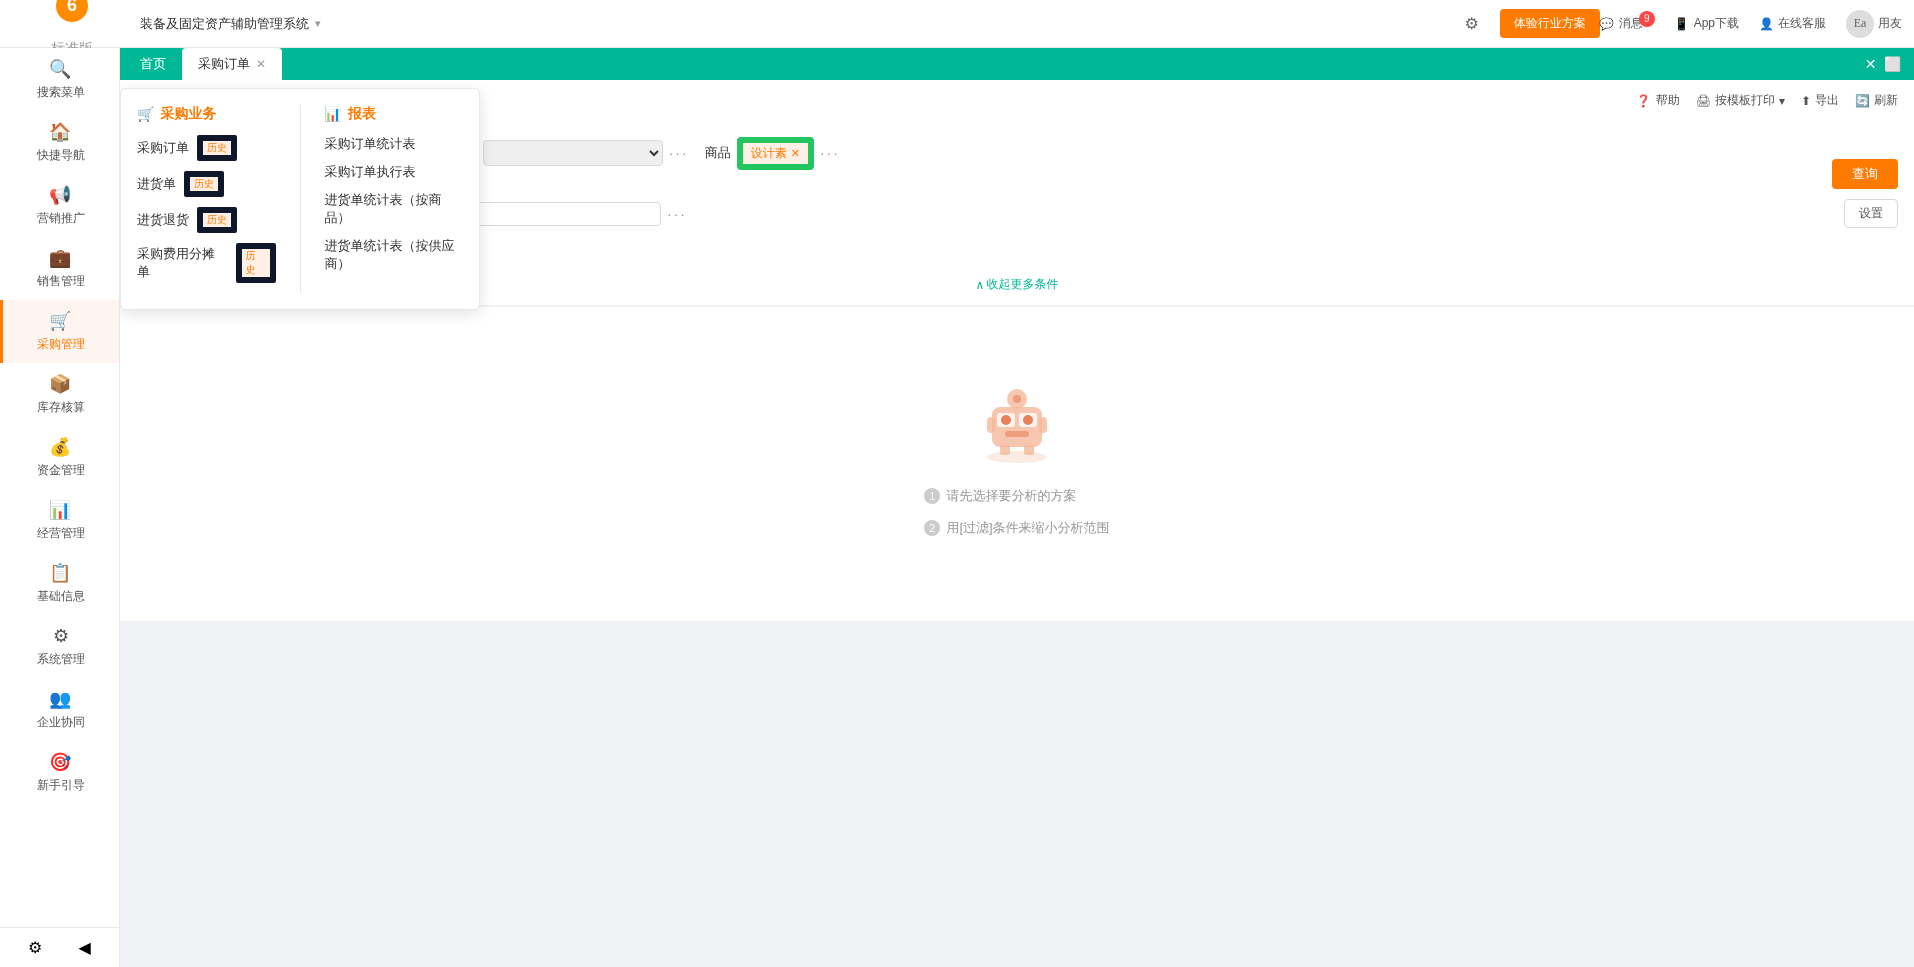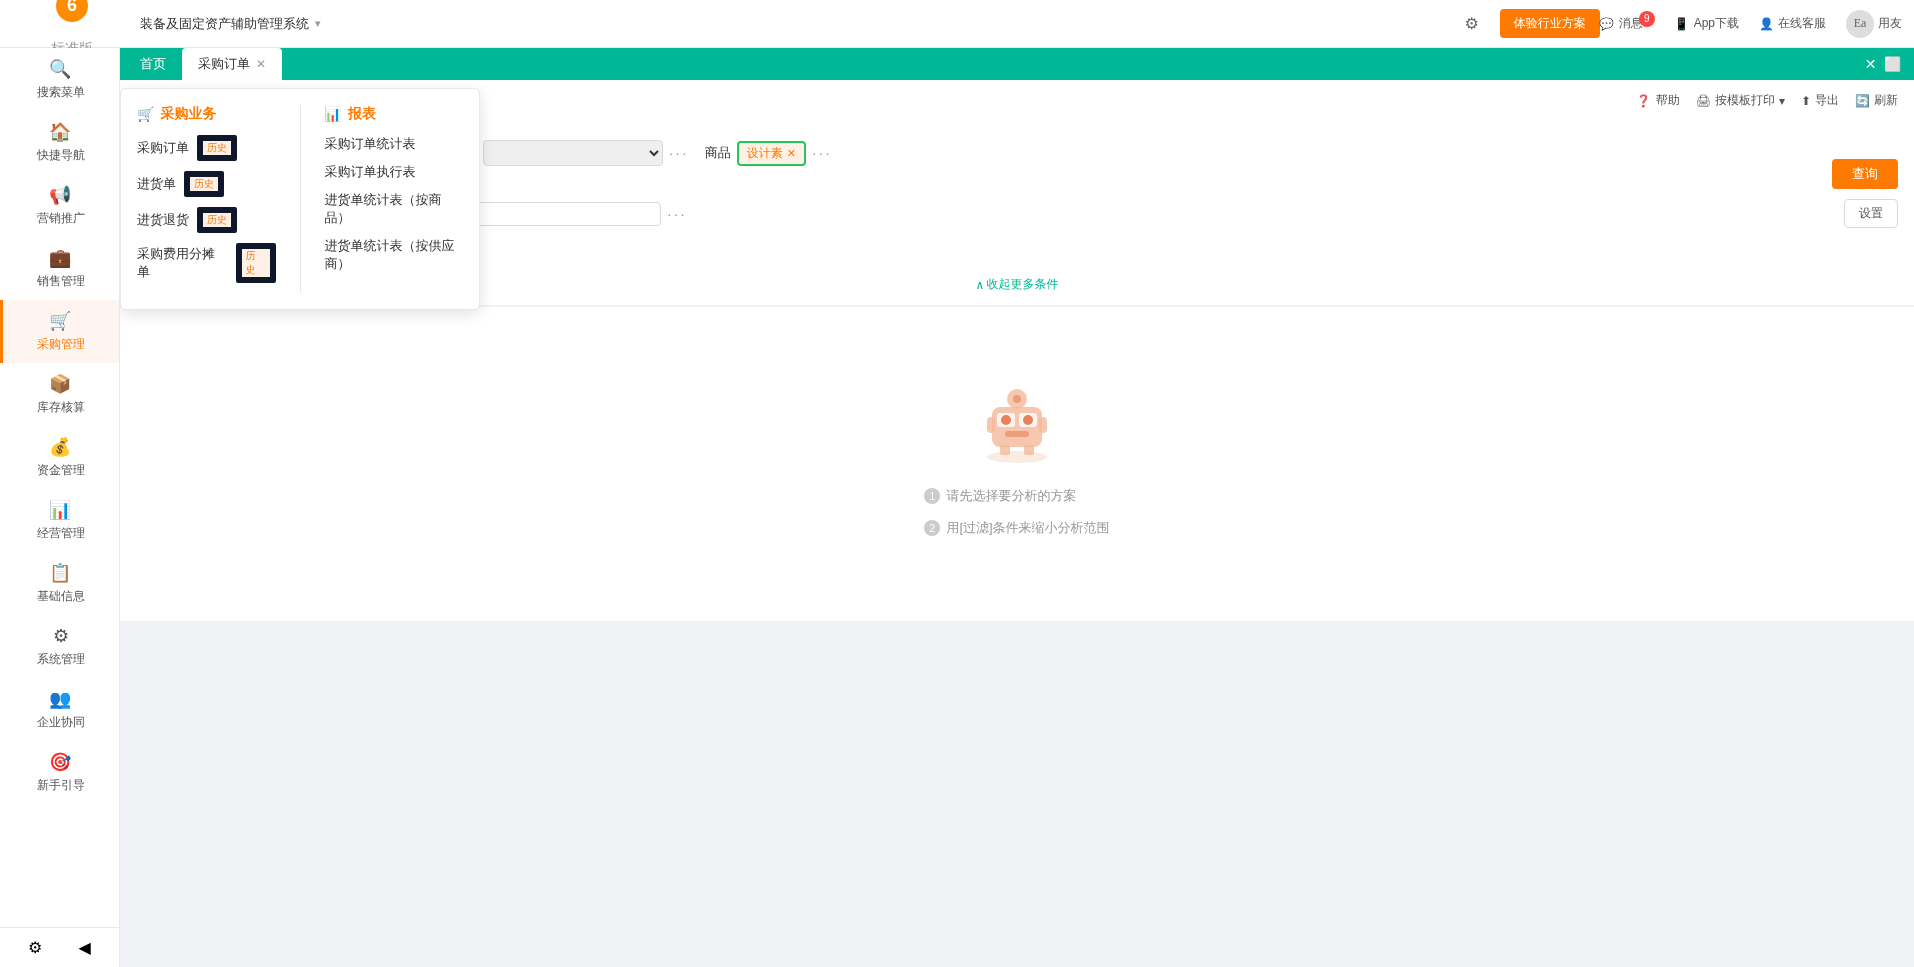--- a/index.html
+++ b/index.html
@@ -262,21 +262,21 @@
     }
     .date-preset {
       font-size: 12px;
       color: #00b896;
       cursor: pointer;
       margin-right: 4px;
     }
     .date-preset.active { color: #00b896; font-weight: bold; }
     .tag-item {
       background: #fff0e6;
-      border: 2px solid #22c55e;
+      border: 6px solid #22c55e;
       border-radius: 4px;
       padding: 2px 8px;
       font-size: 12px;
       color: #ff7a00;
       display: flex;
       align-items: center;
       gap: 4px;
     }
     .tag-close { cursor: pointer; font-size: 11px; color: #ff7a00; }
     .toolbar-btn {

